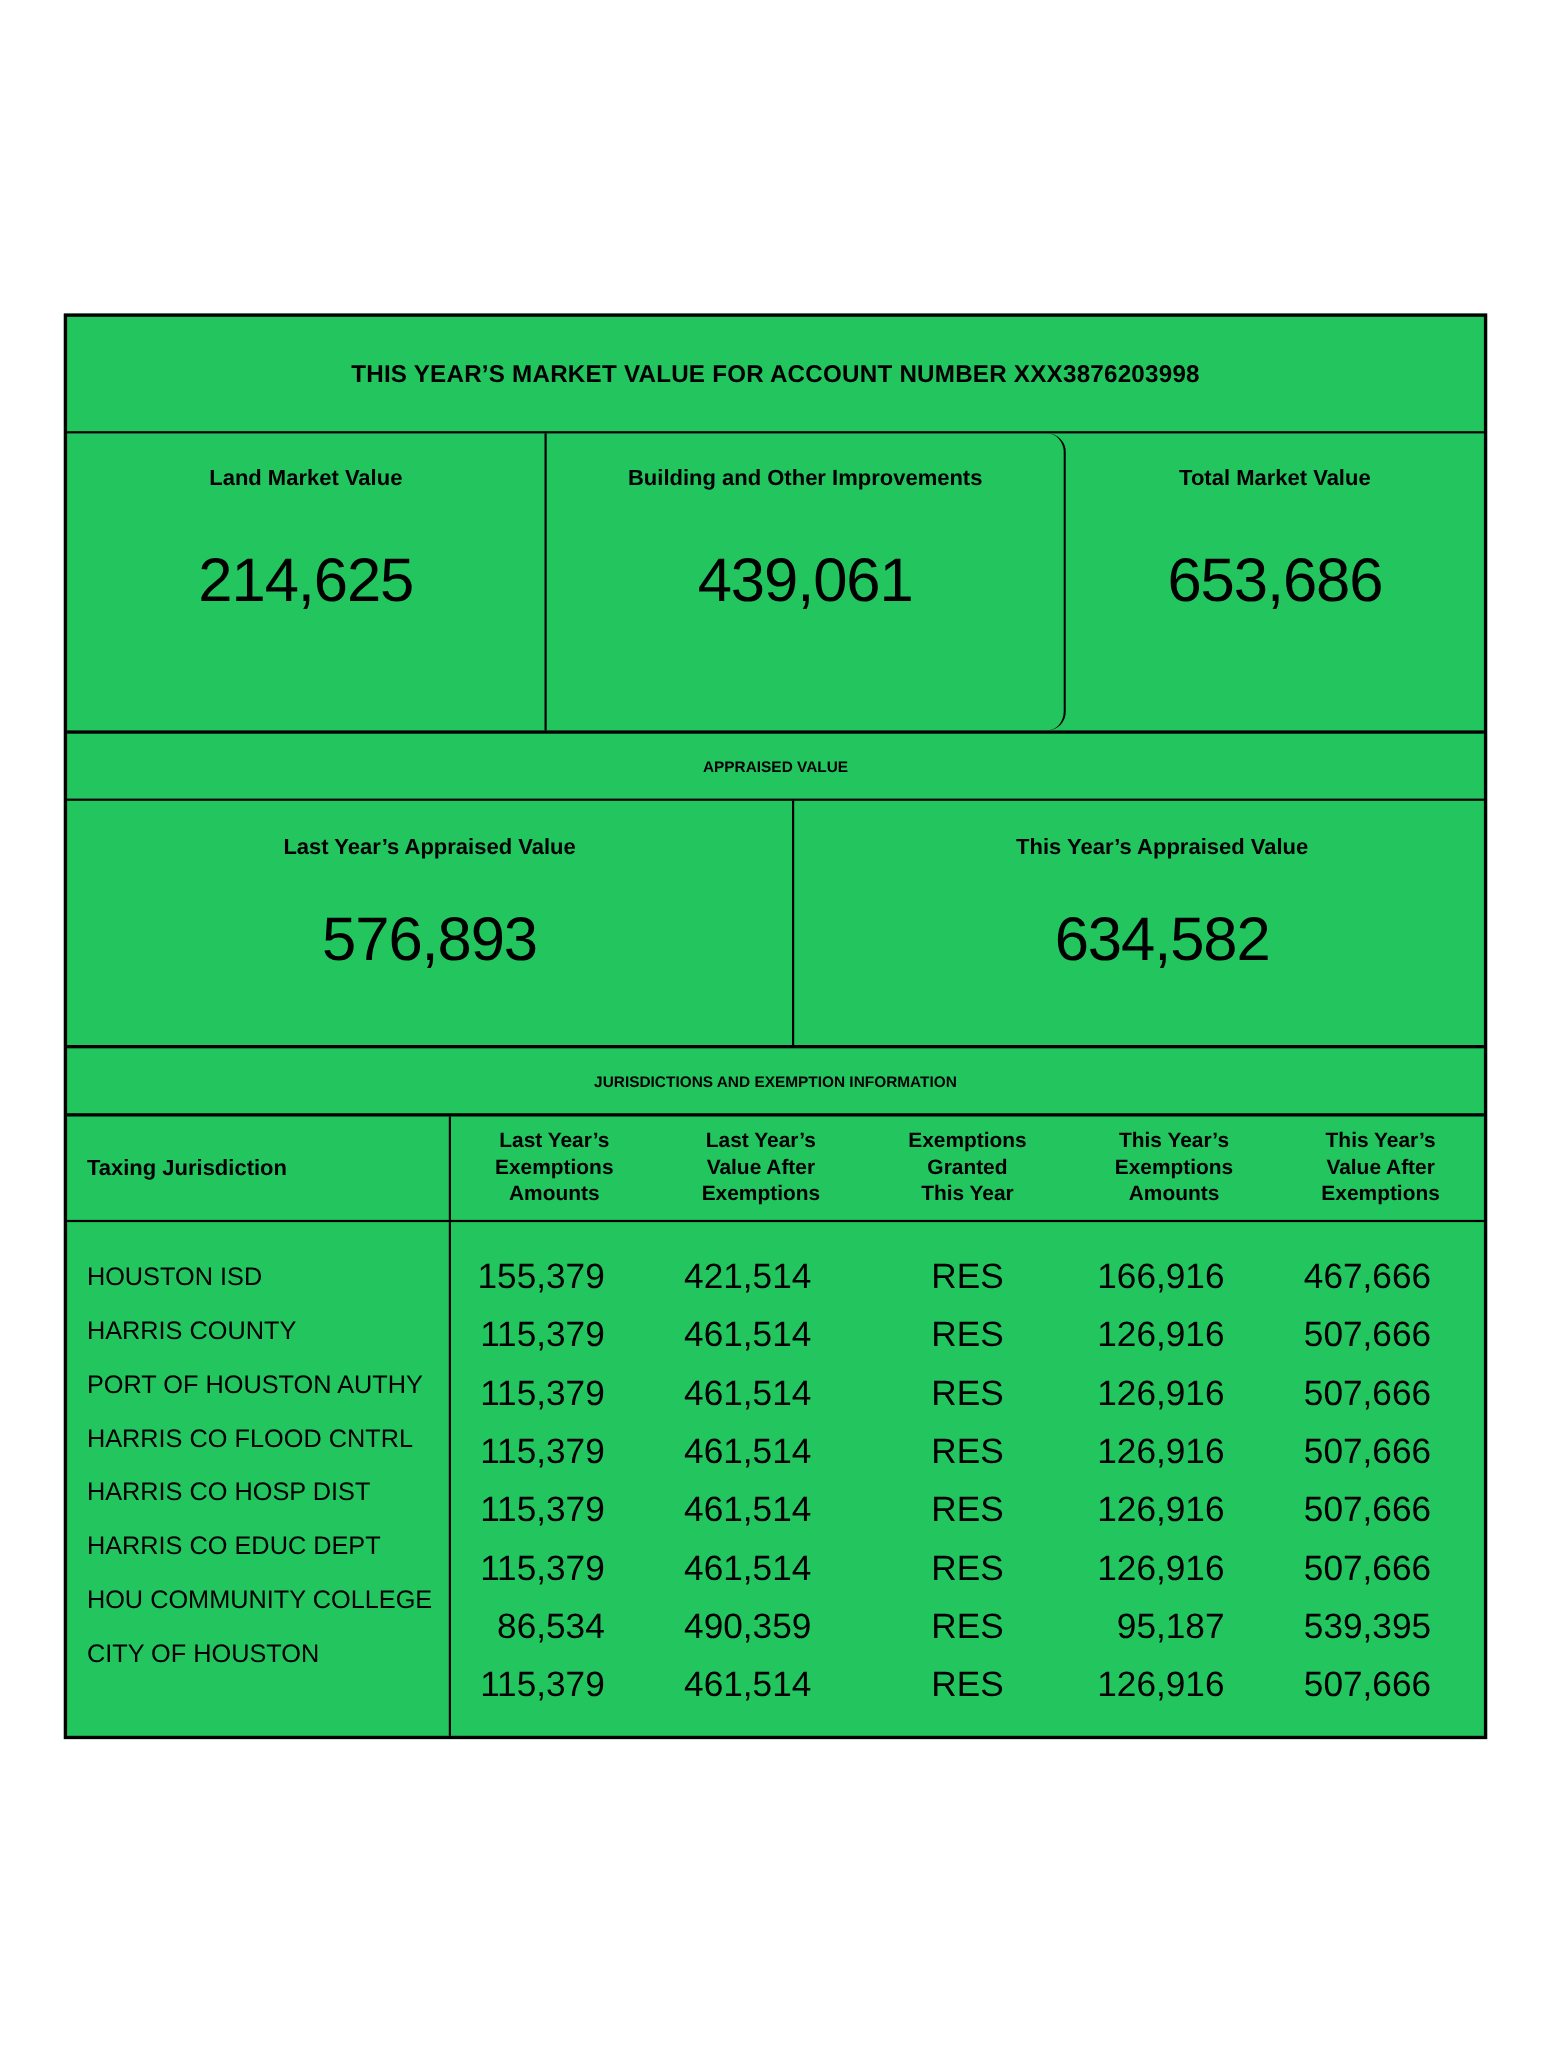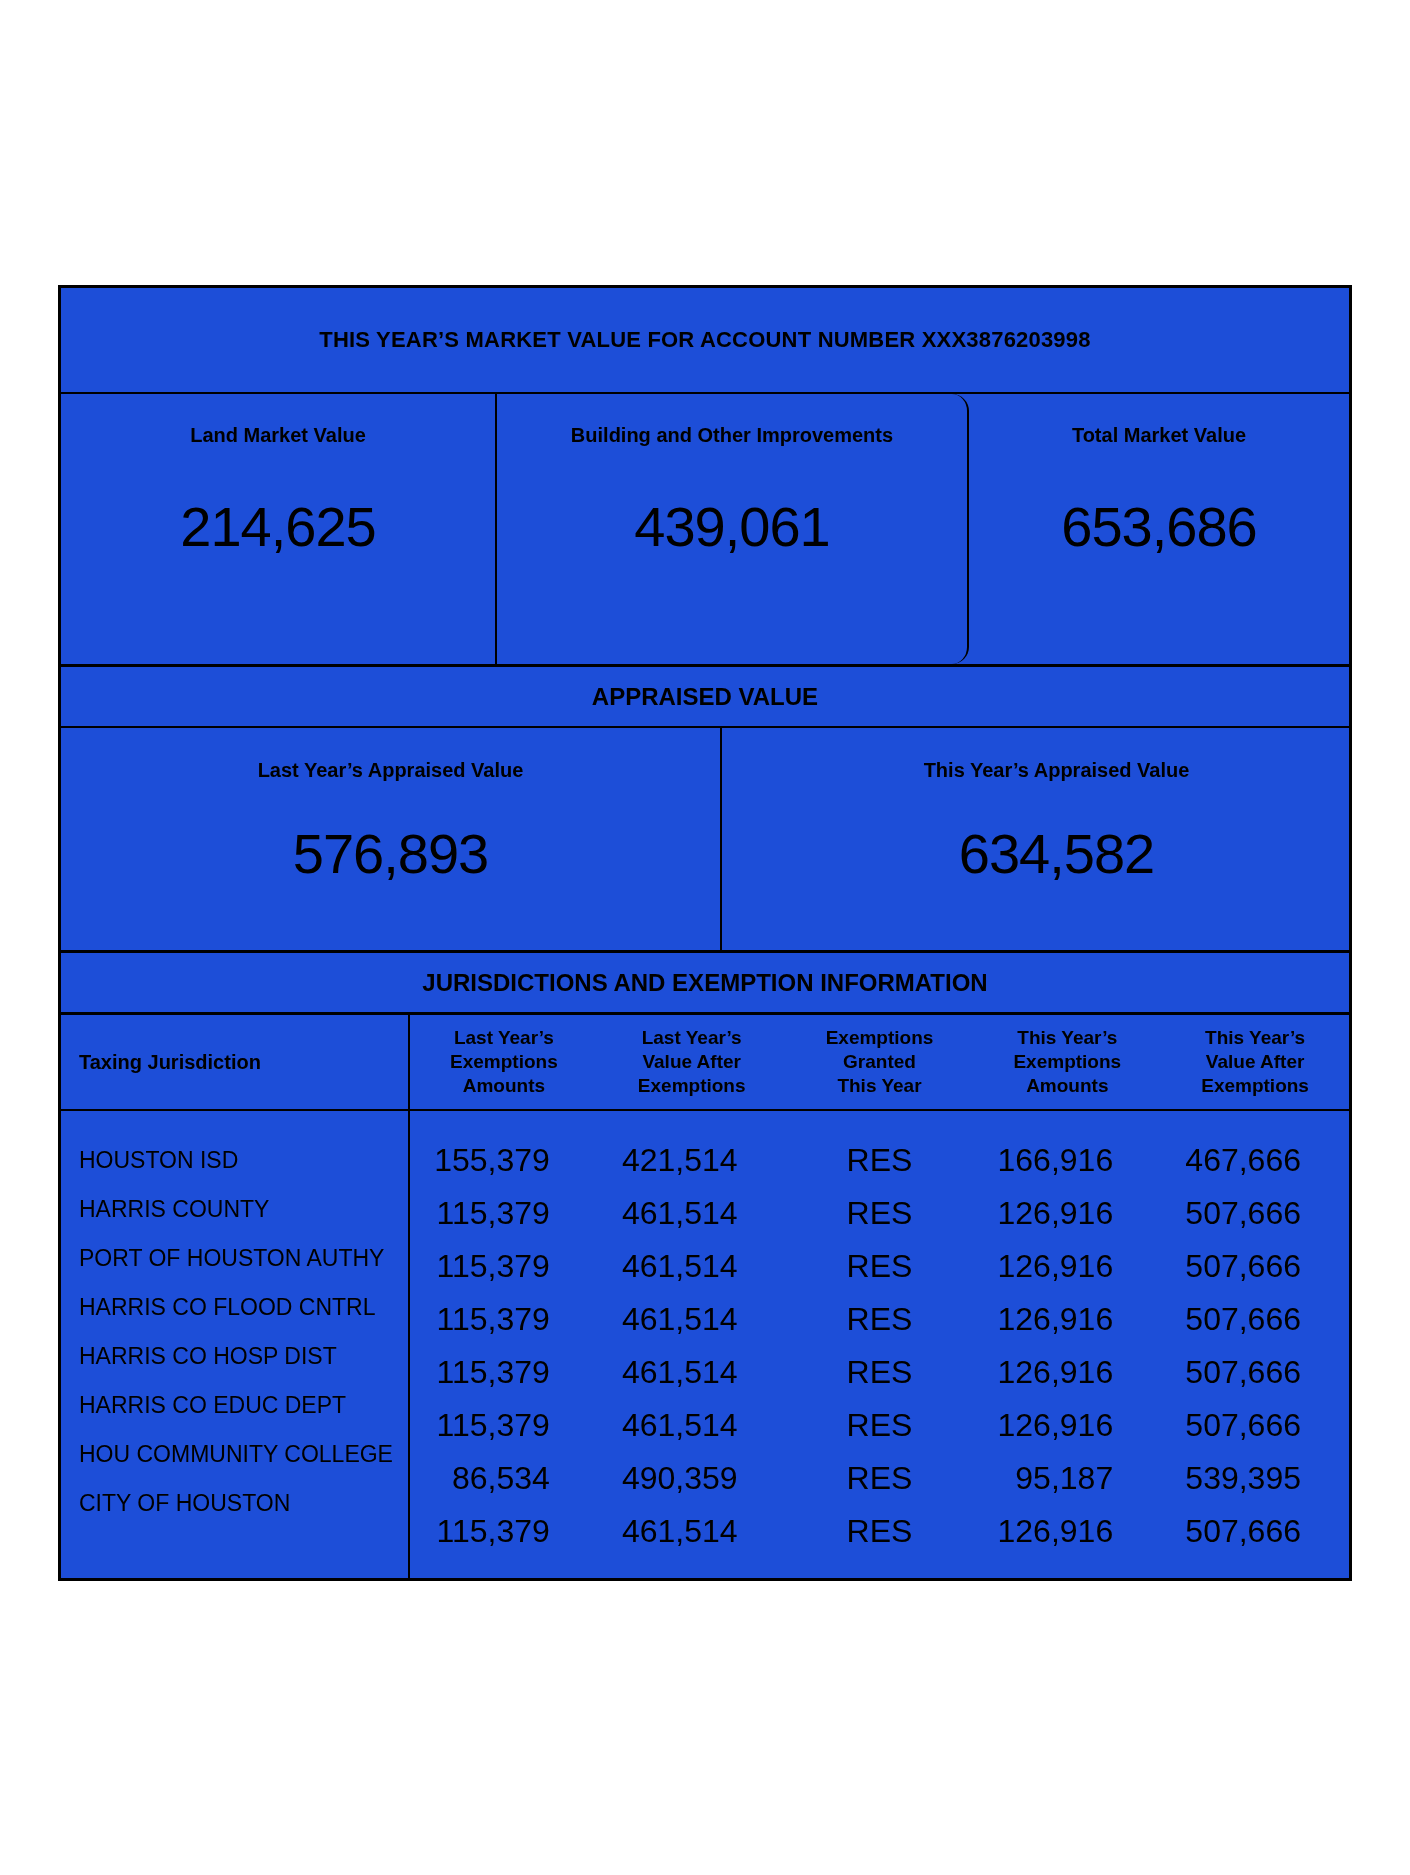--- a/index.html
+++ b/index.html
@@ -8,21 +8,21 @@
     background: #ffffff;
     color: #000000;
     font-family: "Liberation Sans", "DejaVu Sans", sans-serif;
     position: relative;
   }
   .notice {
     position: absolute;
     left: 58px; top: 285px;
     width: 1294px; height: 1296px;
     border: 3px solid #000;
-    background: #1d4ed8;
+    background: #22c55e;
     display: flex;
     flex-direction: column;
   }
   
   .title-row {
     height: 106px;
     border-bottom: 2px solid #000;
     display: flex; align-items: center; justify-content: center;
     font-weight: bold; font-size: 22px; letter-spacing: 0.2px;
   }
@@ -41,21 +41,21 @@
   .mv-cell.c3 { flex: 1; }
   .cell-label { font-weight: bold; font-size: 20px; }
   .big-value {
     font-size: 56px; font-weight: 400;
     letter-spacing: -1px; line-height: 1;
   }
   .market-row .big-value { margin-top: 52px; }
   
   .band {
     display: flex; align-items: center; justify-content: center;
-    font-weight: bold; font-size: 24px;
+    font-weight: bold; font-size: 14px;
   }
   .band.appraised { height: 61px; border-bottom: 2px solid #000; }
   .band.juris { height: 62px; border-bottom: 3px solid #000; }
   
   .appraised-row {
     height: 225px;
     border-bottom: 3px solid #000;
     display: flex;
     gap: 42px;
   }

